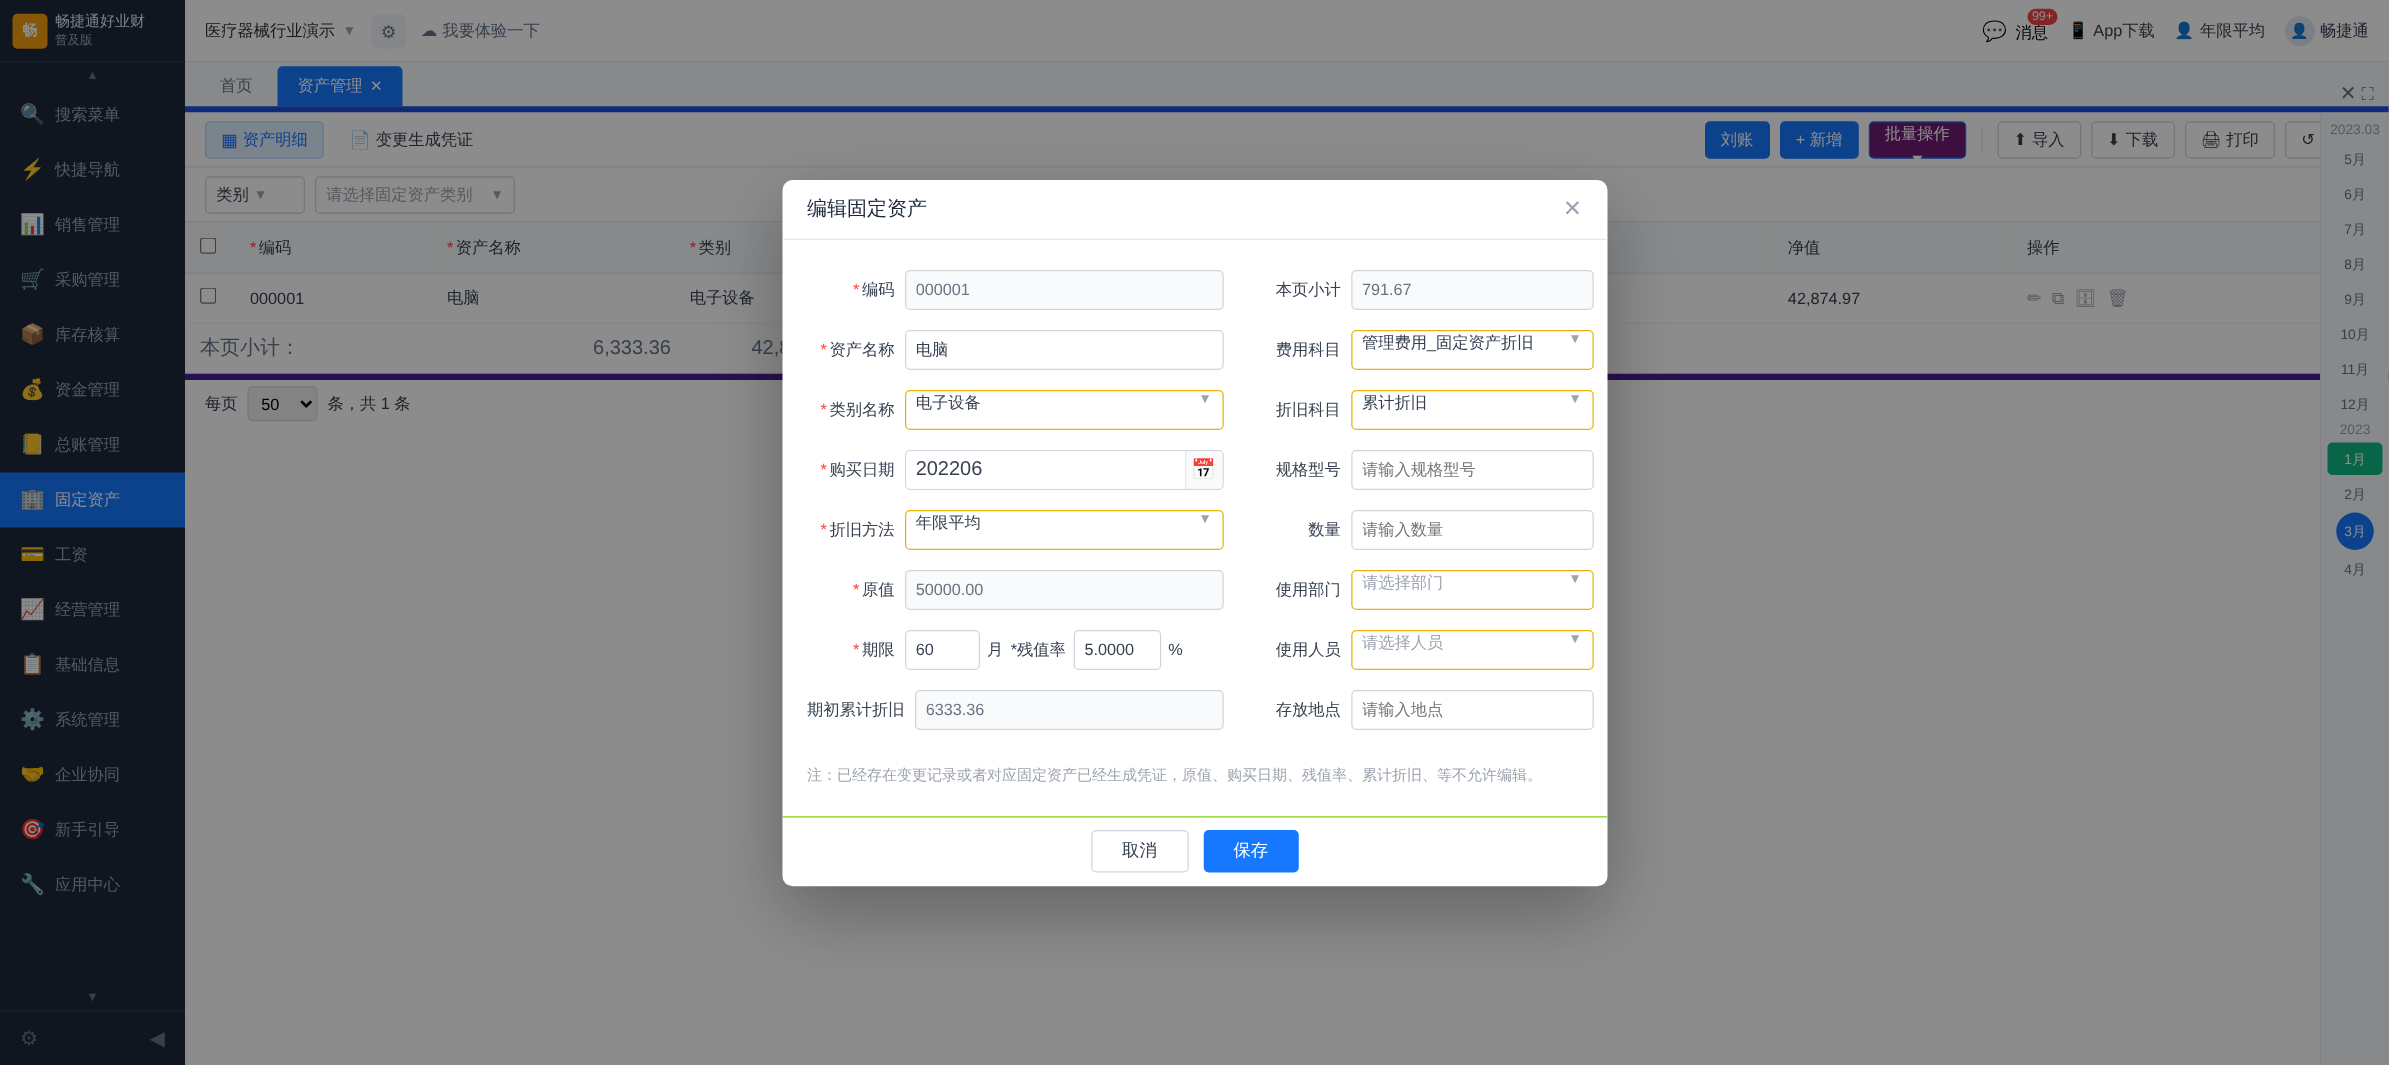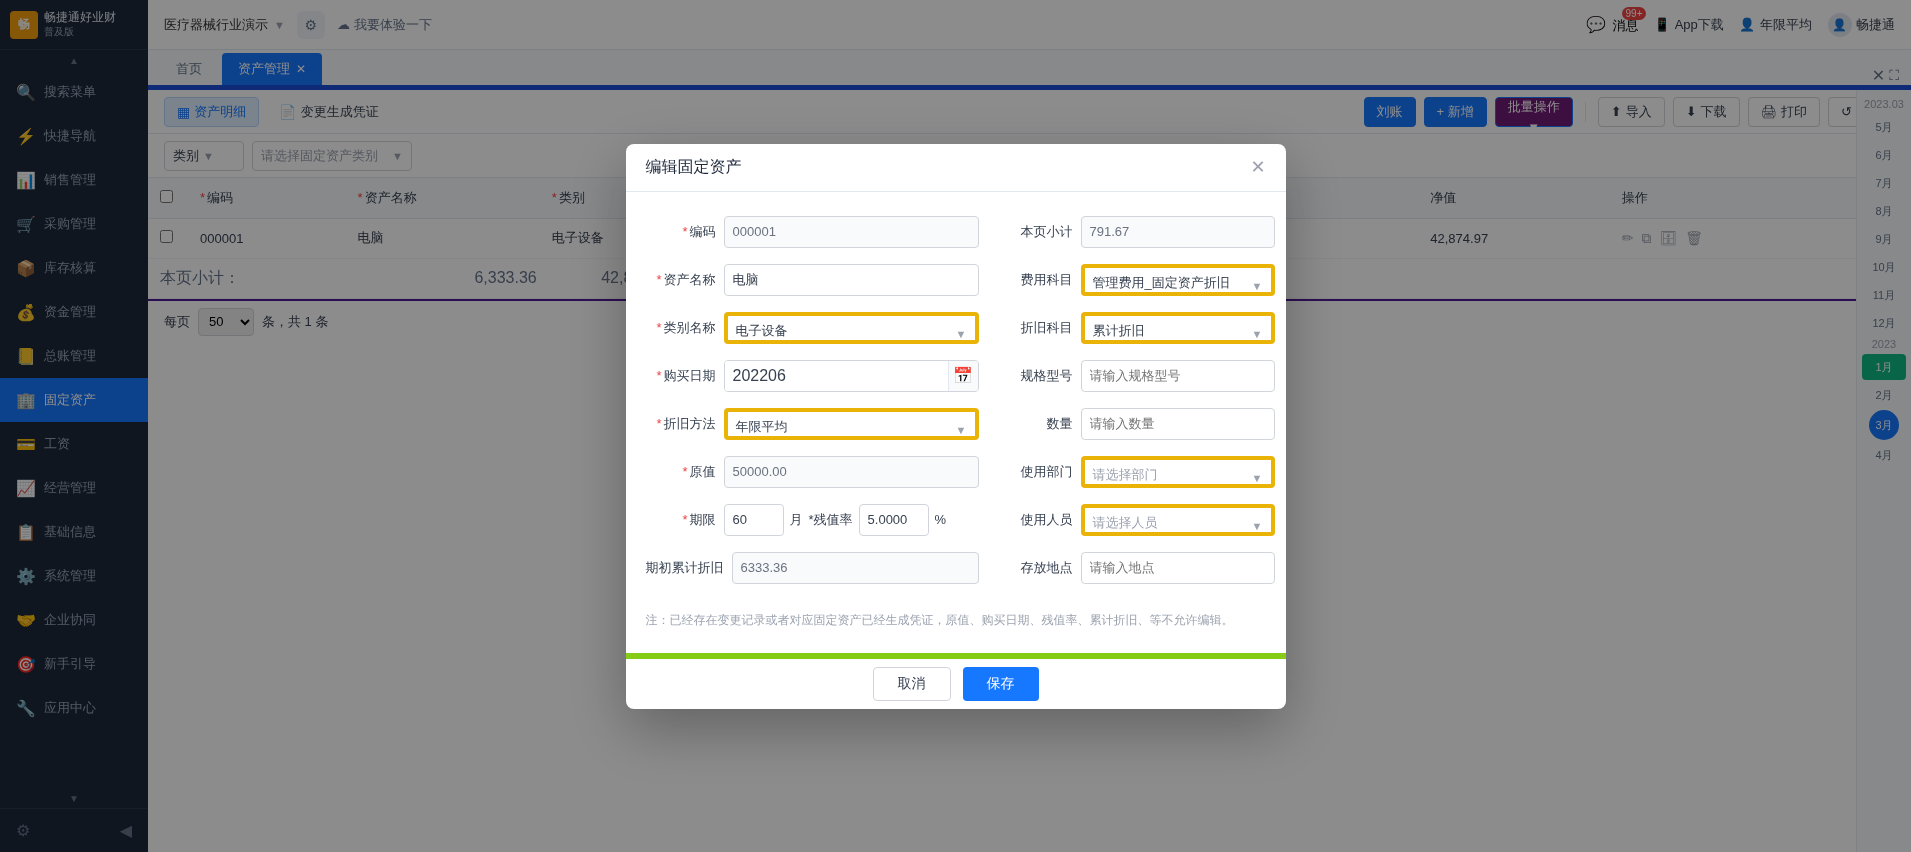--- a/index.html
+++ b/index.html
@@ -268,21 +268,21 @@
       color: #374151;
       white-space: nowrap;
     }
     .required-star { color: #ef4444; margin-right: 2px; }
 
     
     .pagination {
       height: 44px;
       display: flex; align-items: center;
       padding: 0 16px;
-      border-top: 2px solid #4c1d95;
+      border-top: 5px solid #4c1d95;
       font-size: 13px; color: #374151;
       gap: 8px;
     }
     .per-page-select {
       height: 28px;
       padding: 0 6px;
       border: 1px solid #d1d5db;
       border-radius: 4px;
       font-size: 13px;
     }
@@ -349,27 +349,27 @@
       outline: none;
     }
     .form-input.readonly {
       background: #f8fafc;
       color: #6b7280;
     }
     .form-select {
       flex: 1;
       height: 32px;
       padding: 0 8px;
-      border: 4px solid #eab308;
+      border: 1px solid #eab308;
       border-radius: 4px;
       font-size: 13px;
       color: #374151;
       background: white;
       cursor: pointer;
-      display: flex; align-items: flex-end; justify-content: space-between;
+      display: flex; align-items: flex-start; justify-content: space-between;
     }
     .form-input-with-icon {
       flex: 1;
       height: 32px;
       border: 1px solid #d1d5db;
       border-radius: 4px;
       display: flex; align-items: center;
       overflow: hidden;
     }
     .form-input-with-icon input {
@@ -422,21 +422,21 @@
       font-size: 12px;
       color: #9ca3af;
       padding: 12px 0 0 0;
       grid-column: 1 / -1;
     }
 
     .modal-footer {
       height: 56px;
       display: flex; align-items: center; justify-content: center;
       gap: 12px;
-      border-top: 6px solid #84cc16;
+      border-top: 1px solid #84cc16;
       padding: 0 34px;
     }
     .btn-cancel {
       height: 34px;
       padding: 0 24px;
       border: 1px solid #d1d5db;
       border-radius: 4px;
       font-size: 14px;
       cursor: pointer;
       background: white;

